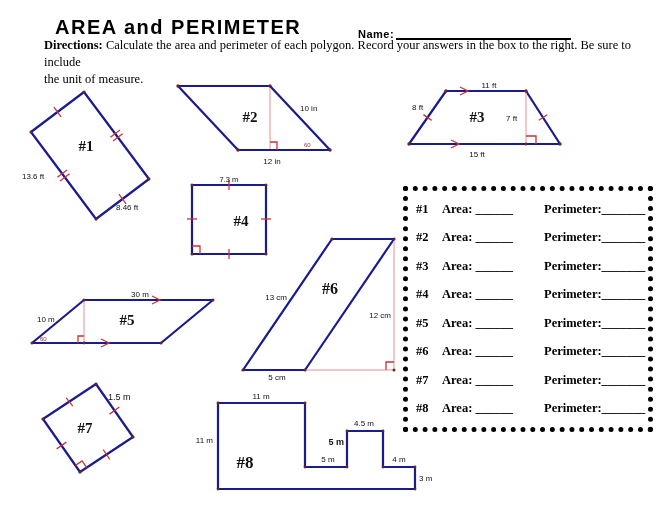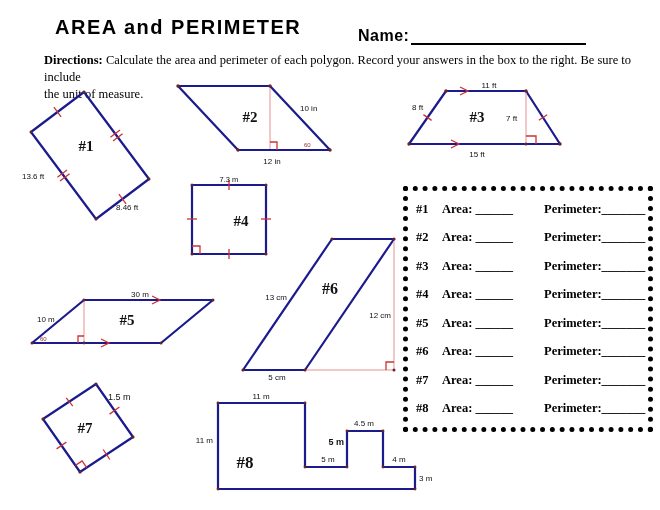--- a/index.html
+++ b/index.html
@@ -15,29 +15,29 @@
   body{
     width:660px;height:510px;position:relative;background:#ffffff;
     font-family:"Liberation Sans",sans-serif;color:var(--ink);overflow:hidden;
   }
   .title{
     position:absolute;left:55px;top:16px;
     font-family:"Liberation Sans",sans-serif;font-weight:bold;
     font-size:20px;letter-spacing:1.5px;color:#000;text-align:right;
   }
   .name-row{
-    position:absolute;left:358px;top:27px;font-weight:bold;font-size:16px;
+    position:absolute;left:358px;top:27px;font-weight:bold;font-size:11px;
     letter-spacing:.5px;color:#000;white-space:nowrap;
   }
   .name-line{
     display:inline-block;width:175px;height:13px;
     border-bottom:2px solid #000;vertical-align:bottom;margin-left:2px;
   }
   .directions{
-    position:absolute;left:44px;top:52px;width:600px;
+    position:absolute;left:44px;top:37px;width:600px;
     font-family:"Liberation Serif",serif;font-size:12.5px;line-height:1.35;color:#000;
   }
   .directions b{font-weight:bold;}
   svg.sheet{position:absolute;left:0;top:0;}
   svg .outline{fill:none;stroke:var(--shape-stroke);stroke-width:2.2;stroke-linejoin:round;}
   svg .construction{fill:none;stroke:var(--construction);stroke-width:1;}
   svg .mark{fill:none;stroke:var(--mark);stroke-width:1.3;}
   svg .vdot{fill:var(--vertex-dot);stroke:none;}
   svg text{fill:#111;}
   svg text.meas{font-family:"Liberation Sans",sans-serif;font-size:8px;}

